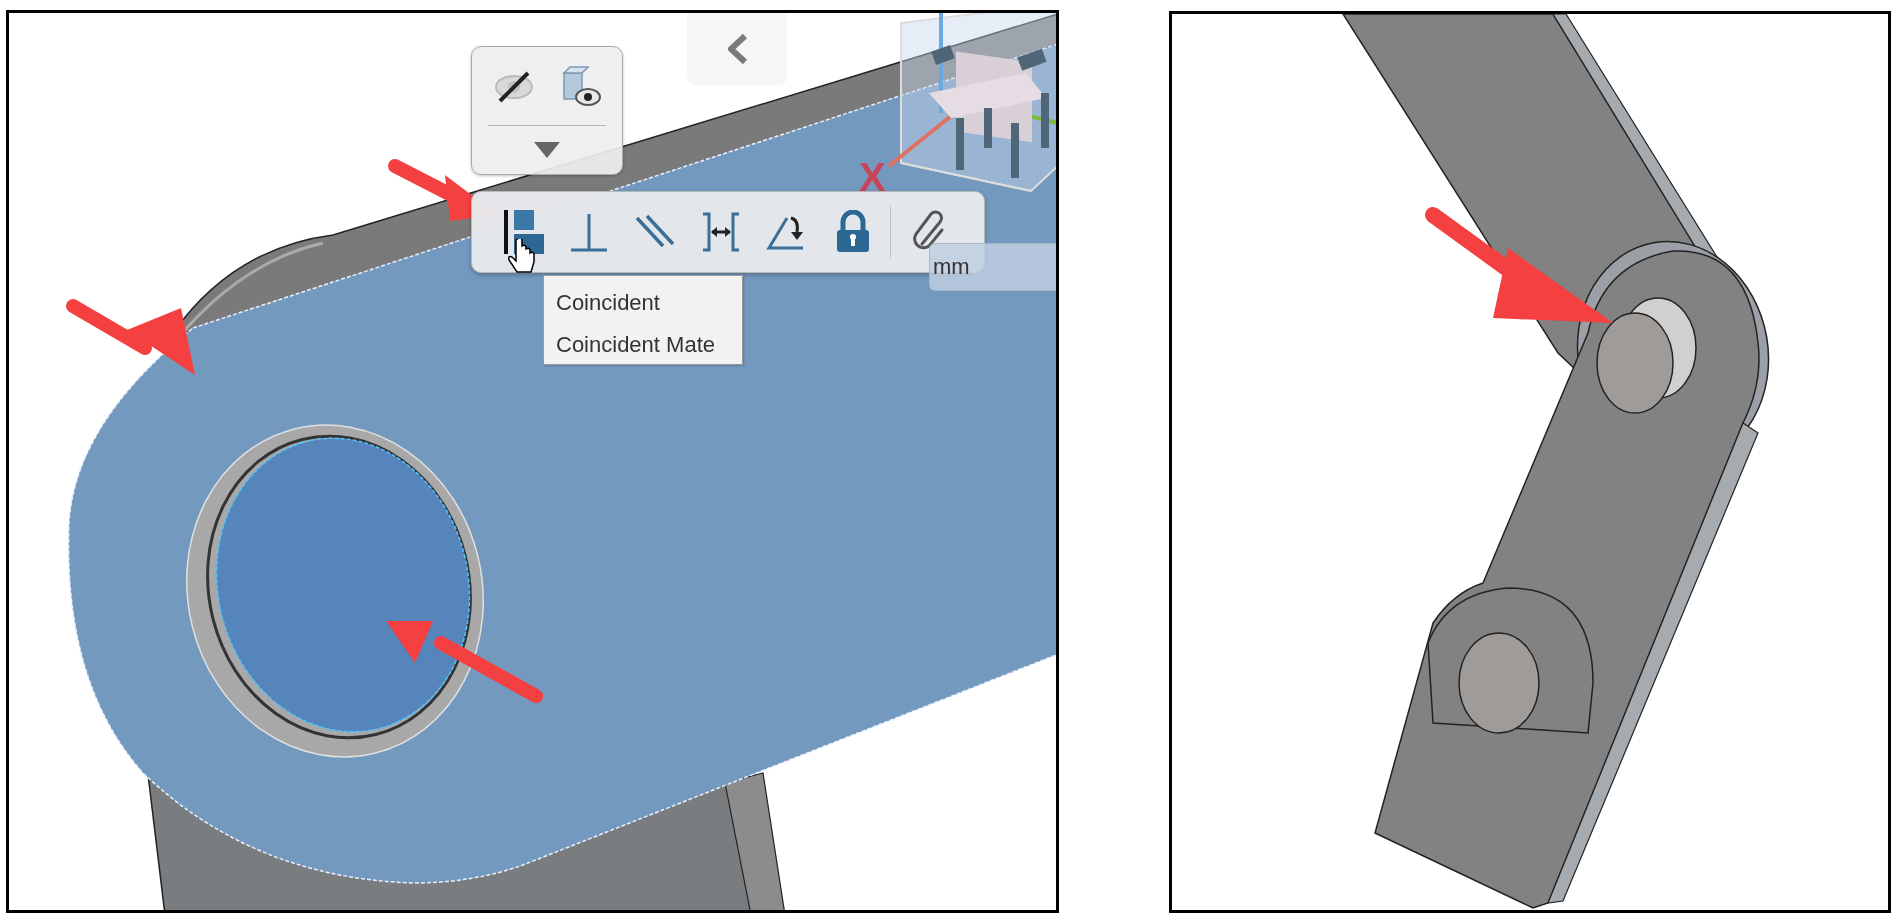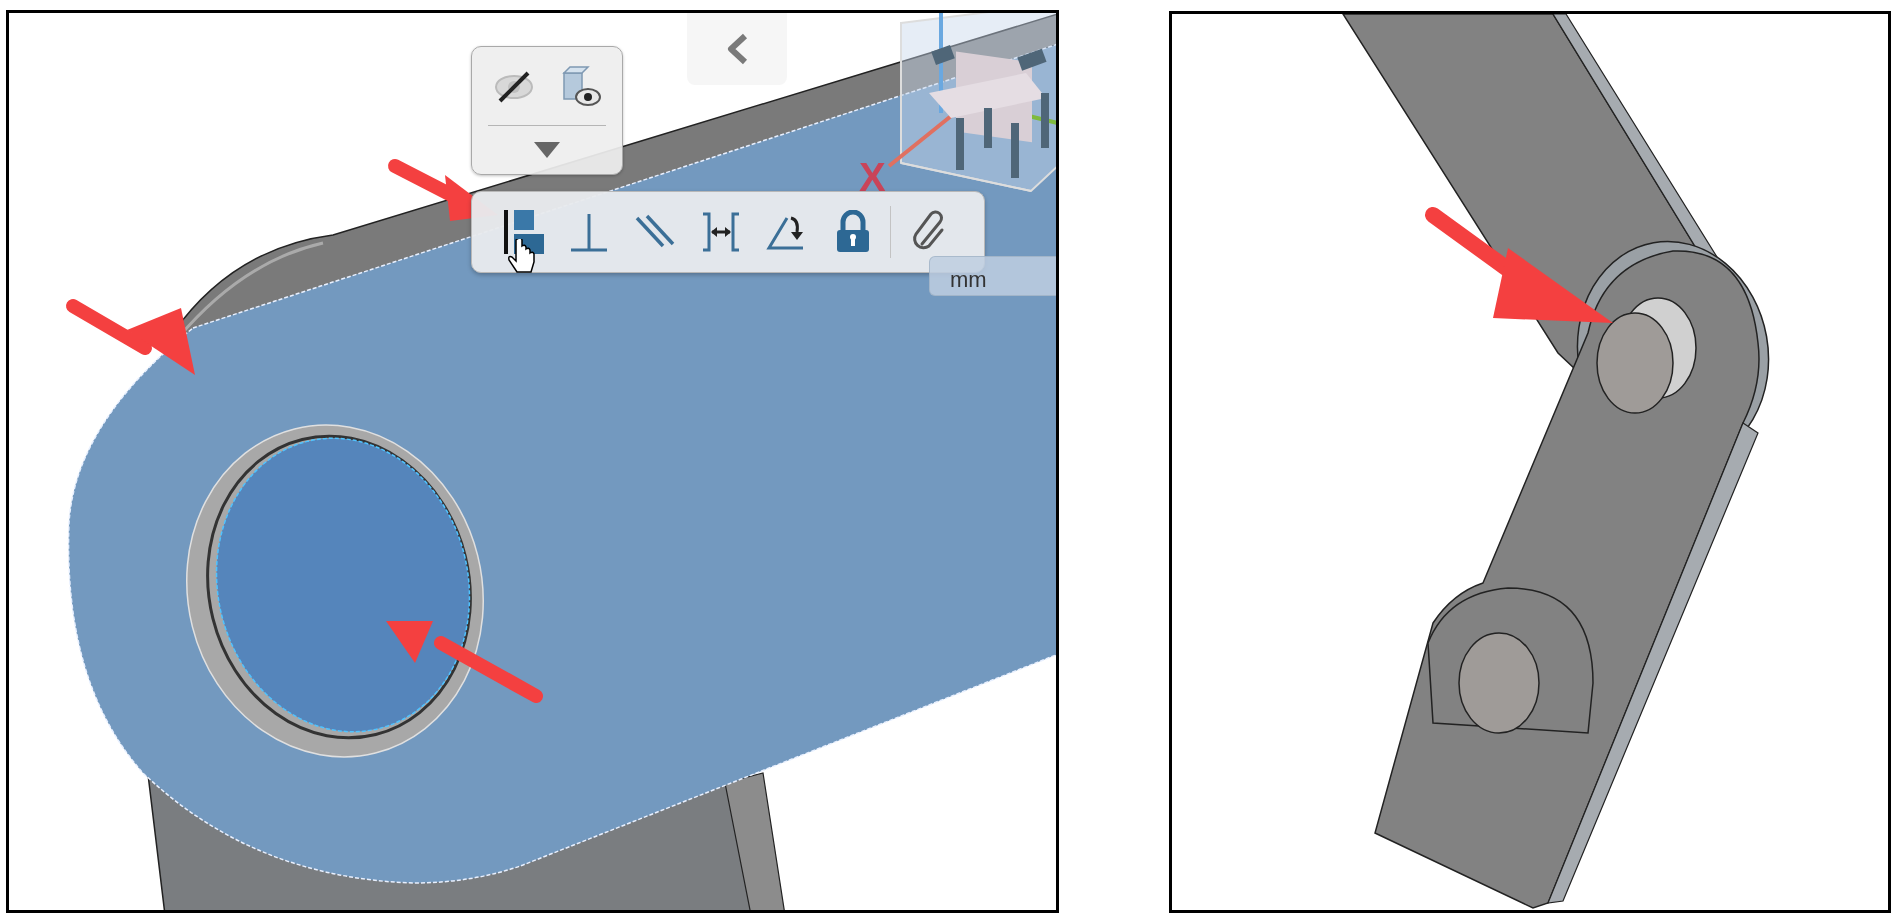--- a/index.html
+++ b/index.html
@@ -11,21 +11,21 @@
   .mini-popup { position:absolute; left:462px; top:33px; width:152px; height:129px; background:rgba(238,238,238,0.93); border:1px solid #a9a9a9; border-radius:10px; box-shadow:0 1px 3px rgba(0,0,0,0.25); box-sizing:border-box; }
   .mini-popup .row { position:absolute; left:0; top:14px; width:100%; height:56px; display:flex; justify-content:center; gap:22px; align-items:center; }
   .mini-popup .sep { position:absolute; left:16px; right:16px; top:78px; height:1px; background:#b5b5b5; }
   .mini-popup .expand { position:absolute; left:0; right:0; top:86px; height:34px; display:flex; justify-content:center; align-items:center; }
   .collapse-btn { position:absolute; left:678px; top:0px; width:100px; height:72px; background:rgba(246,246,246,0.95); border-radius:0 0 8px 8px; display:flex; align-items:center; justify-content:center; }
   .mate-toolbar { position:absolute; left:462px; top:178px; width:514px; height:82px; background:rgba(232,234,237,0.96); border:1px solid #b8b8b8; border-radius:10px; box-shadow:0 2px 4px rgba(0,0,0,0.25); box-sizing:border-box; display:flex; align-items:center; padding-left:18px; }
   .mate-toolbar .tool { width:66px; height:56px; display:flex; align-items:center; justify-content:center; }
   .mate-toolbar .divider { width:1px; height:52px; background:#c3c3c3; margin:0 6px 0 4px; }
   .tooltip { position:absolute; left:534px; top:262px; width:200px; height:90px; background:#f2f2f2; border:1px solid #9a9a9a; box-sizing:border-box; box-shadow:1px 1px 2px rgba(0,0,0,0.2); padding-top:12px; }
   .tooltip div { font-size:22px; color:#333; padding-left:12px; height:42px; line-height:30px; }
-  .unit-select { position:absolute; left:920px; top:243px; width:140px; height:40px; background:rgba(190,206,224,0.85); border:1px solid rgba(150,170,190,0.6); border-radius:6px; box-sizing:border-box; font-size:22px; color:#333; padding:10px 0 0 20px; }
+  .unit-select { position:absolute; left:920px; top:230px; width:140px; height:48px; background:rgba(190,206,224,0.85); border:1px solid rgba(150,170,190,0.6); border-radius:6px; box-sizing:border-box; font-size:22px; color:#333; padding:10px 0 0 3px; }
   .unit-select .caret { position:absolute; right:-2px; top:12px; font-size:14px; color:#333; }
   .view-cube { position:absolute; left:872px; top:0px; width:185px; height:182px; }
   .cursor { position:absolute; left:498px; top:226px; width:30px; height:40px; }
 </style>
 </head>
 <body>
 
 <div id="left-panel" class="panel">
   <svg class="scene" width="1053" height="903" viewBox="6 10 1053 903">
 
@@ -154,20 +154,24 @@
       <svg width="44" height="44" viewBox="0 0 44 44">
           <path d="M14,34 L32,12 a6,6 0 0 0 -9,-8 L8,24 a9,9 0 0 0 13,12 L34,20" fill="none" stroke="#555" stroke-width="3" stroke-linecap="round"></path>
         </svg>
     </div>
   </div>
 
   <svg class="cursor" viewBox="0 0 30 40">
       <path d="M9,2 v20 l-4,-4 q-4,-2 -3,3 l8,12 h14 l3,-10 v-8 q-1,-3 -4,-1 v-3 q-1,-3 -4,-1 v-2 q-1,-3 -4,-1 v-6 q-1,-4 -6,0 z" fill="#fff" stroke="#000" stroke-width="1.5"></path>
     </svg>
 
+  <div class="tooltip">
+    <div>Coincident</div>
+    <div>Coincident Mate</div>
+  </div>
 
   <div class="unit-select">
     <span>mm</span>
     <span class="caret">▼</span>
   </div>
 </div>
 
 <div id="right-panel" class="panel">
   <svg class="scene" width="722" height="902" viewBox="1169 11 722 902">
 

